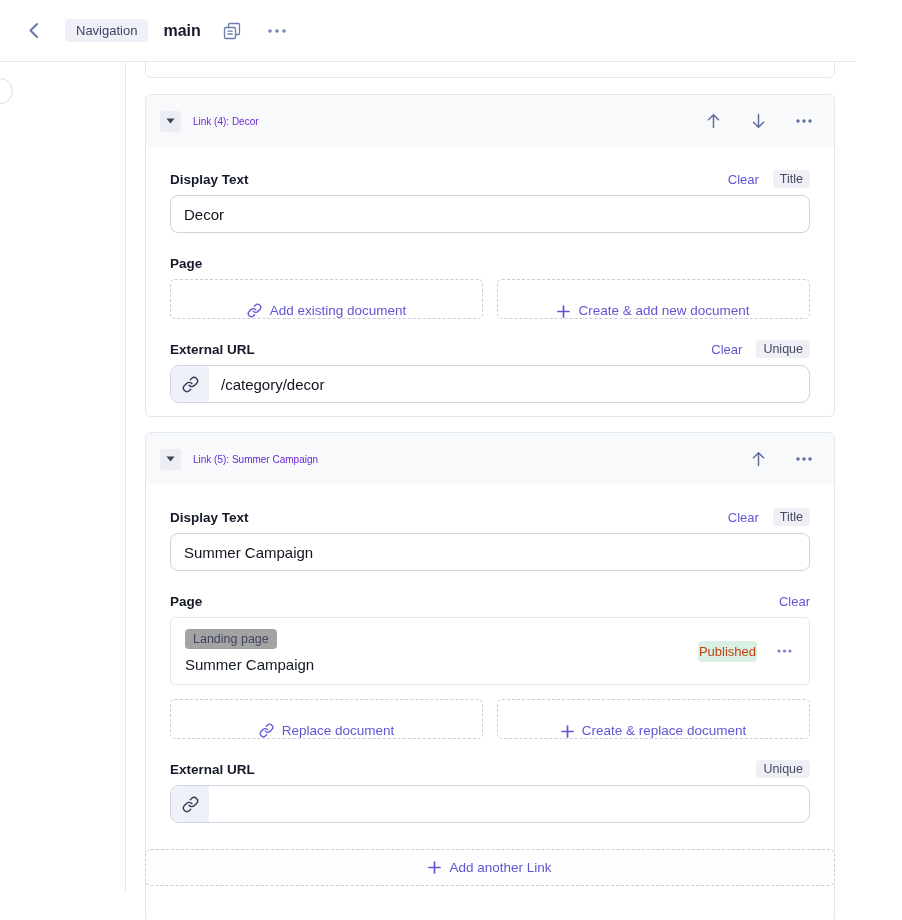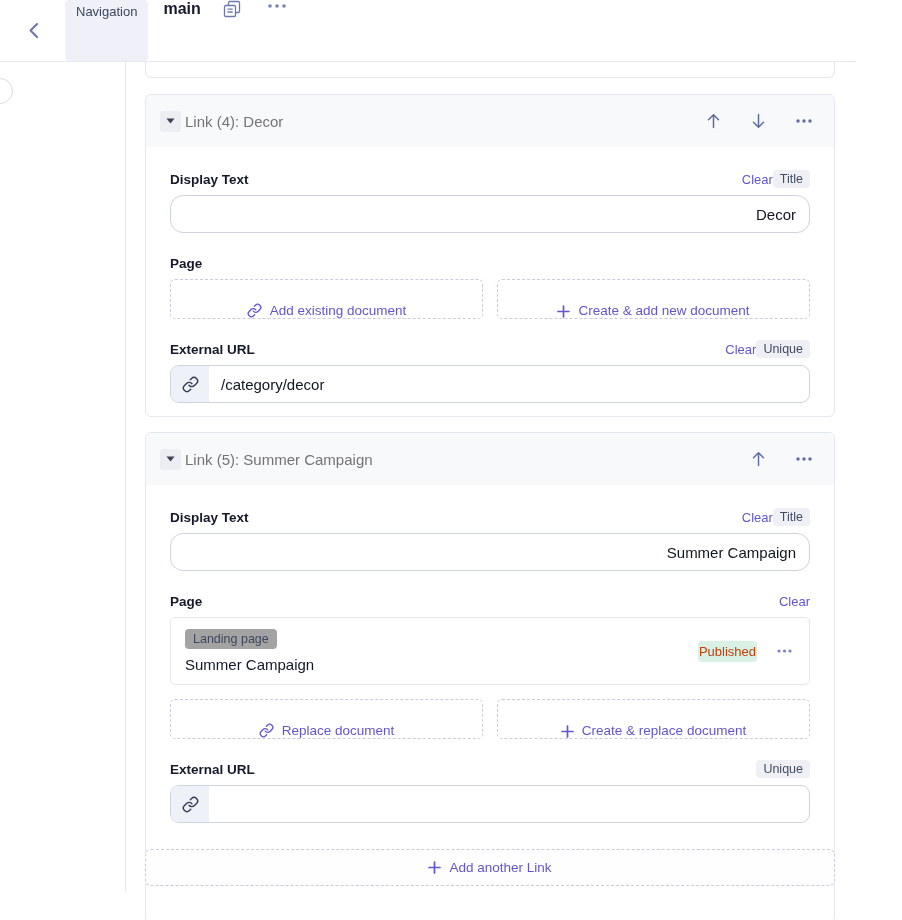--- a/index.html
+++ b/index.html
@@ -7,21 +7,21 @@
   body {
     font-family:"Liberation Sans","DejaVu Sans",sans-serif;
     background:#ffffff; color:#121826; position:relative; overflow:hidden;
     -webkit-font-smoothing:antialiased;
   }
 
   
   .topbar {
     position:absolute; top:0; left:0; width:856px; height:62px;
     background:#fff; border-bottom:1px solid #e4e8f0;
-    display:flex; padding:0 24px; z-index:5;
+    display:flex; align-items:center; padding:0 24px; z-index:5;
   }
   .back-btn { color:#6b77a8; display:flex; align-items:center; cursor:pointer; padding:4px; }
   .doc-type-badge {
     margin-left:22px; background:#f0f1f8; color:#3d4560;
     font-size:13px; padding:5px 11px; border-radius:4px; line-height:1;
   }
   .doc-title { margin-left:15px; font-size:16px; font-weight:700; color:#161b2c; }
   .copy-icon { margin-left:22px; color:#6d7aad; display:flex; }
   .topbar-dots { margin-left:23px; color:#7784b6; display:flex; padding:4px; }
 
@@ -43,37 +43,37 @@
   .card-link5 { top:432px; height:491px; }
 
   .card-header {
     height:52px; background:#f8f9fb; border-radius:6px 6px 0 0;
     display:flex; align-items:center; padding:0 20px 0 14px;
   }
   .collapse-btn {
     width:21px; height:21px; background:#eceef4; border-radius:3px;
     display:flex; align-items:center; justify-content:center; cursor:pointer;
   }
-  .card-header-title { margin-left:4px; font-size:15px; color:#737373; flex:1; }
+  .card-header-title { margin-left:12px; font-size:10px; color:#6d28d9; flex:1; }
   .header-actions { display:flex; align-items:center; gap:26px; color:#5f6c9e; }
   .icon-btn { display:flex; align-items:center; justify-content:center; cursor:pointer; padding:2px; }
 
   .card-body { padding:24px 24px 0; }
 
   .field-row { display:flex; align-items:center; height:16px; margin-bottom:8px; }
   .field-label { font-size:13.5px; font-weight:700; color:#15192a; flex:1; }
   .clear-link { font-size:13px; color:#6156d2; cursor:pointer; }
   .field-badge {
-    background:#eef0f6; color:#434b61;
+    margin-left:14px; background:#eef0f6; color:#434b61;
     font-size:12.5px; padding:3px 7px; border-radius:4px; line-height:1;
   }
   .text-input {
-    width:100%; height:38px; border:1px solid #ced3e0; border-radius:13px;
+    width:100%; height:38px; border:1px solid #ced3e0; border-radius:8px;
     font-family:inherit; font-size:15px; color:#10151f; padding:0 13px;
-    background:#fff; outline:none;text-align:right;
+    background:#fff; outline:none;
   }
   .section { margin-top:22px; }
 
   .btn-pair { display:flex; gap:14px; }
   .dashed-btn {
     flex:1; height:40px; border:1px dashed #c8cce0; border-radius:5px;
     background:#fff; display:flex; align-items:flex-end; justify-content:center;
     gap:8px; color:#6156d2; font-size:13.5px; cursor:pointer; font-family:inherit;
   }
 

